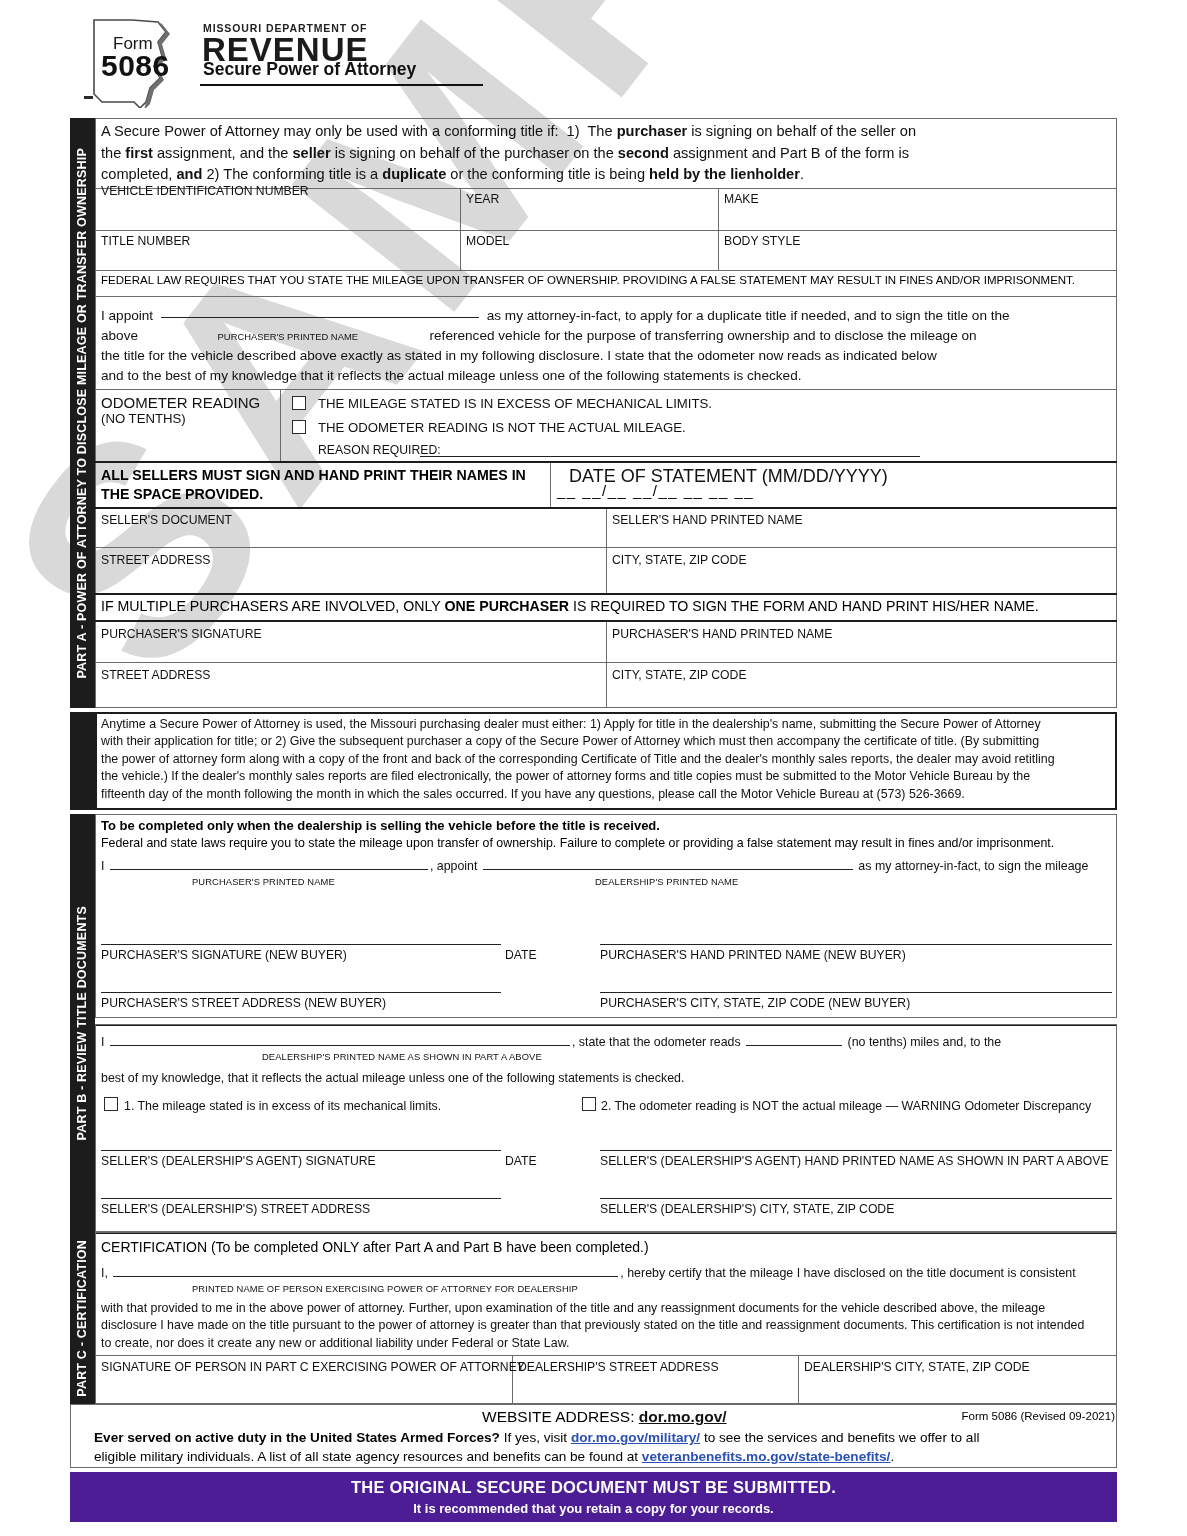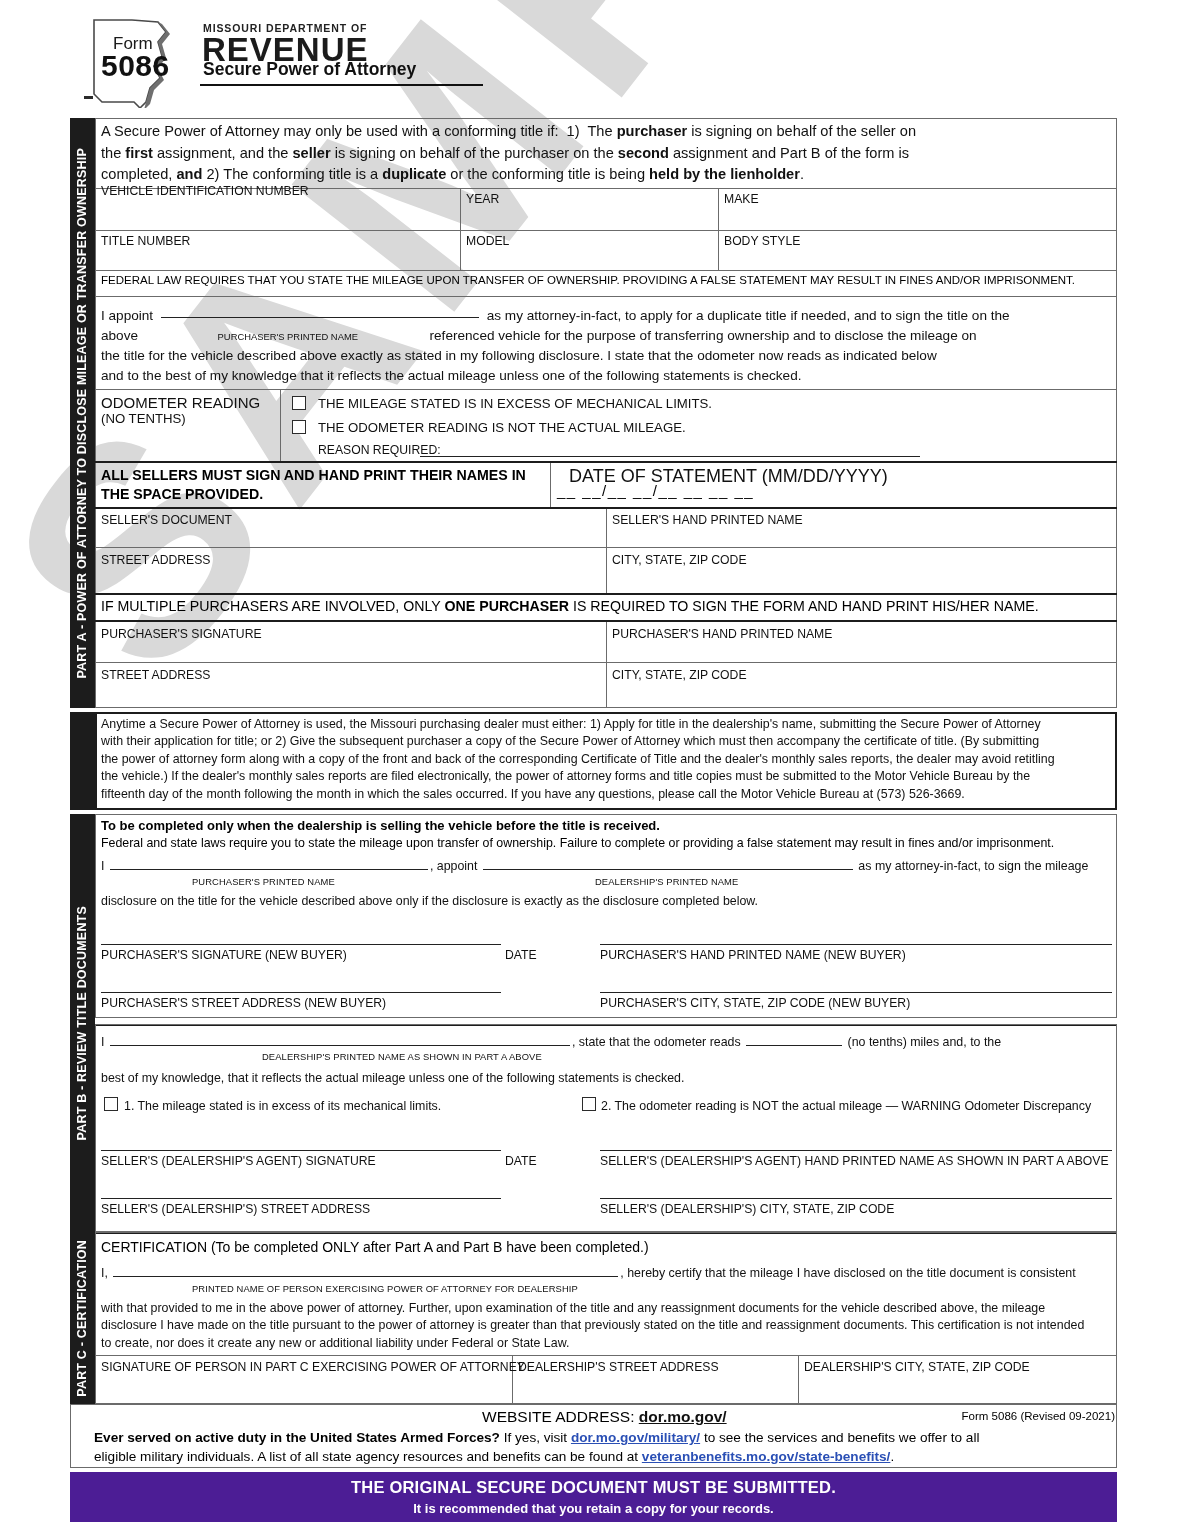--- a/index.html
+++ b/index.html
@@ -249,21 +249,20 @@
   <div style="position:absolute; left:101px; top:836px; font-size:12.4px;">Federal and state laws require you to state the mileage upon transfer of ownership.  Failure to complete or providing a false statement may result in fines and/or imprisonment.</div>
 
   <div class="body-text" style="left:101px; top:858px; width:1012px;">
     <span>I</span>
     <span style="display:inline-block; width:318px; border-bottom:1.15px solid #222; margin:0 2px;"></span><span>, appoint</span>
     <span style="display:inline-block; width:370px; border-bottom:1.15px solid #222; margin:0 2px;"></span>
     <span>as my attorney-in-fact, to sign the mileage</span>
   </div>
   <div class="tiny-cap" style="left:192px; top:876px;">PURCHASER'S PRINTED NAME</div>
   <div class="tiny-cap" style="left:595px; top:876px;">DEALERSHIP'S PRINTED NAME</div>
-  <div class="body-text" style="left:101px; top:893px;">disclosure on the title for the vehicle described above only if the disclosure is exactly as the disclosure completed below.</div>
 
   <div class="line" style="left:101px; top:944px; width:400px;"></div>
   <div class="line" style="left:600px; top:944px; width:512px;"></div>
   <div class="small-cap" style="left:101px; top:948px;">PURCHASER'S SIGNATURE (NEW BUYER)</div>
   <div class="small-cap" style="left:505px; top:948px;">DATE</div>
   <div class="small-cap" style="left:600px; top:948px;">PURCHASER'S HAND PRINTED NAME (NEW BUYER)</div>
 
   <div class="line" style="left:101px; top:992px; width:400px;"></div>
   <div class="line" style="left:600px; top:992px; width:512px;"></div>
   <div class="small-cap" style="left:101px; top:996px;">PURCHASER'S STREET ADDRESS (NEW BUYER)</div>

